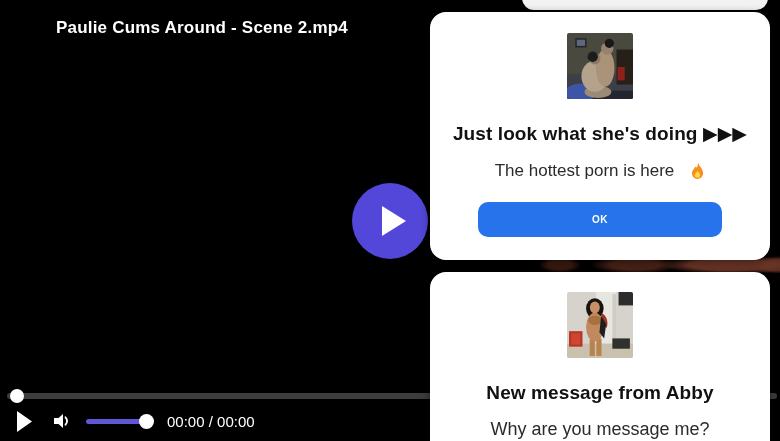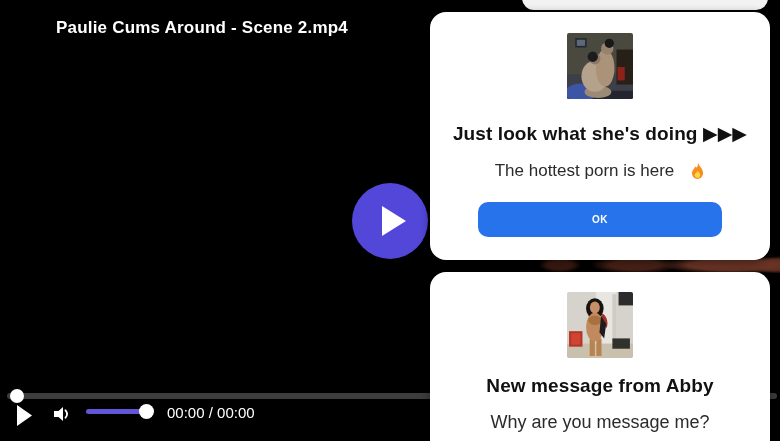--- a/index.html
+++ b/index.html
@@ -22,21 +22,21 @@
       radial-gradient(ellipse 45px 9px at 205px 9px, #4a2318 55%, transparent 100%),
       radial-gradient(ellipse 70px 9px at 300px 9px, #6b3526 60%, transparent 100%),
       radial-gradient(ellipse 30px 9px at 348px 9px, #572a1e 60%, transparent 100%);}
 
   .seekbar{position:absolute;left:7px;top:393px;width:770px;height:6px;
     background:#3d3d3d;border-radius:3px;z-index:1;cursor:pointer;}
   .seek-thumb{position:absolute;left:3px;top:-4px;width:14px;height:14px;
     border-radius:50%;background:#fff;}
 
   .controls{position:absolute;left:0;top:404px;width:367px;height:34px;
-    display:flex;align-items:flex-start;z-index:1;}
+    display:flex;align-items:center;z-index:1;}
   .ctrl-play{margin-left:17px;background:none;border:none;padding:0;cursor:pointer;
     width:16px;height:22px;display:flex;align-items:center;}
   .ctrl-vol{margin-left:19px;background:none;border:none;padding:0;cursor:pointer;
     width:20px;height:20px;display:flex;align-items:center;}
   .vol-slider{position:relative;margin-left:14px;width:68px;height:15px;cursor:pointer;}
   .vol-fill{position:absolute;left:0;top:5px;width:60px;height:5px;border-radius:3px;
     background:var(--vol-fill,#6156d6);}
   .vol-thumb{position:absolute;left:53px;top:0;width:15px;height:15px;border-radius:50%;
     background:#fff;}
   .time{margin-left:13px;color:#fff;font-size:15px;white-space:pre;}
@@ -49,21 +49,21 @@
     z-index:5;display:flex;flex-direction:column;align-items:center;text-align:center;
     box-shadow:0 2px 10px rgba(0,0,0,.45);}
   .popup1{top:12px;height:248px;align-items:center;}
   .popup2{top:272px;height:230px;}
   .thumb{width:66px;height:66px;overflow:hidden;border-radius:2px;padding:0;border:none;
     background:none;cursor:pointer;display:block;}
   .popup1 .thumb{margin-top:21px;}
   .popup2 .thumb{margin-top:20px;}
   .popup h2{margin:0;color:#111;font-size:19px;font-weight:bold;letter-spacing:.1px;}
   .popup1 h2{margin-top:23px;}
-  .popup2 h2{margin-top:17px;text-align:center;}
+  .popup2 h2{margin-top:24px;text-align:center;}
   .popup .sub{margin:16px 0 0 0;color:#2b2b2b;font-size:17px;
     display:flex;align-items:center;gap:16px;}
   .popup .msg{margin:15px 0 0 0;color:#2b2b2b;font-size:18px;}
   .ok-button{margin-top:21px;width:244px;height:35px;border:none;border-radius:10px;
     background:var(--ok-blue,#2673ec);color:#fff;font-size:10px;font-weight:bold;
     letter-spacing:.4px;cursor:pointer;font-family:inherit;}
 </style>
 </head>
 <body>
 

